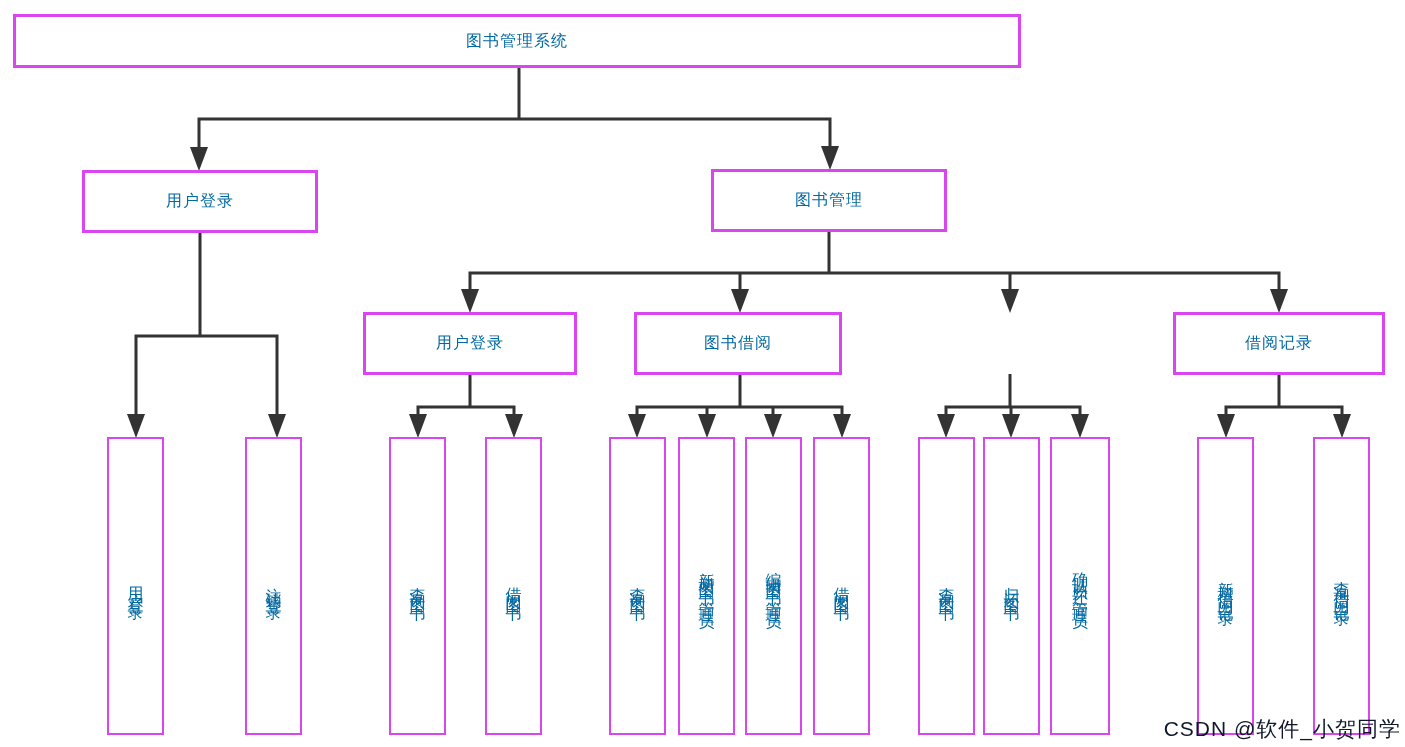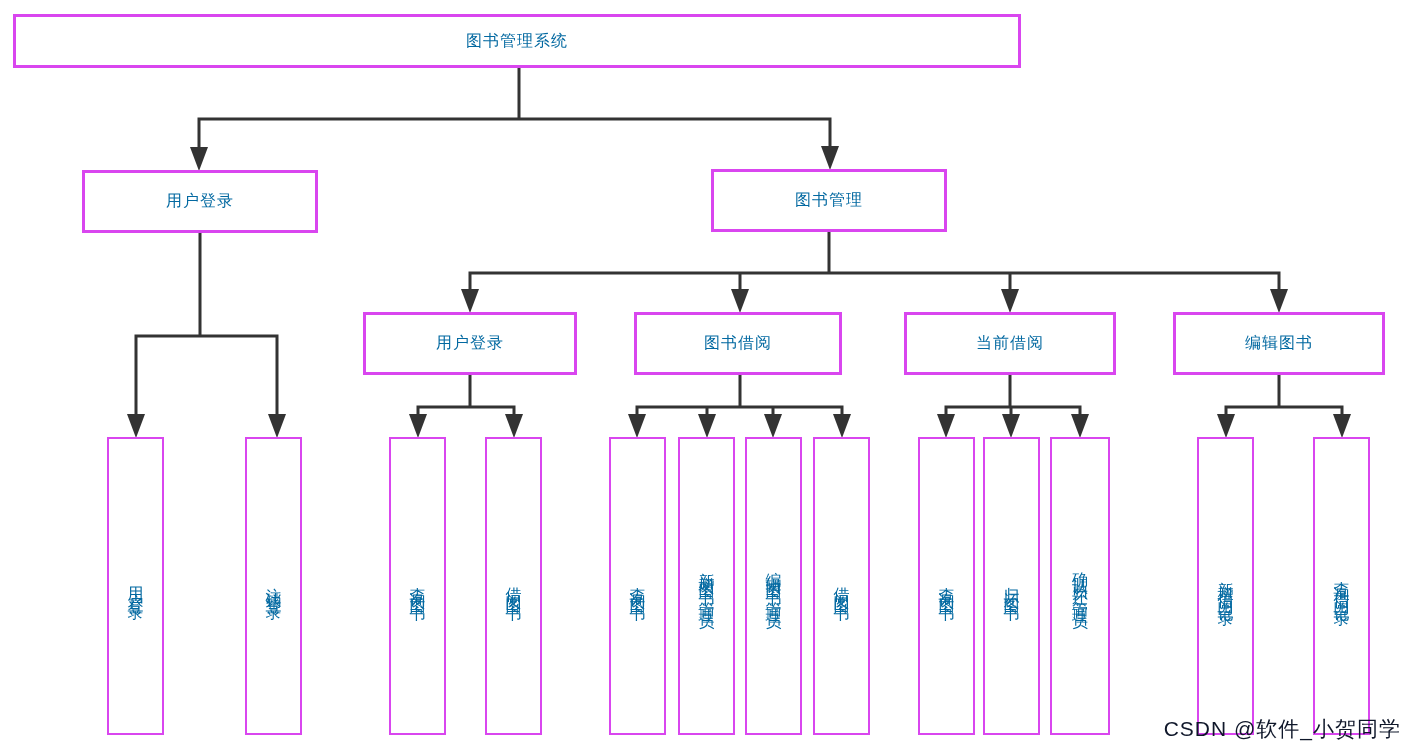--- a/index.html
+++ b/index.html
@@ -73,25 +73,22 @@
   <div class="box" style="left:711px;top:169px;width:236px;height:63px">
     <span>图书管理</span>
   </div>
 
   <div class="box" style="left:363px;top:312px;width:214px;height:63px">
     <span>用户登录</span>
   </div>
   <div class="box" style="left:634px;top:312px;width:208px;height:63px">
     <span>图书借阅</span>
   </div>
-  <div class="box" style="left:904px;top:312px;width:212px;height:63px">
-    <span>当前借阅</span>
-  </div>
   <div class="box" style="left:1173px;top:312px;width:212px;height:63px">
-    <span>编辑图书</span>
+    <span>借阅记录</span>
   </div>
 
   <div class="box leaf" style="left:107px;top:437px;width:57px;height:298px">
     <span class="vtext">用户登录</span>
   </div>
   <div class="box leaf" style="left:245px;top:437px;width:57px;height:298px">
     <span class="vtext">注销登录</span>
   </div>
 
   <div class="box leaf" style="left:389px;top:437px;width:57px;height:298px">

